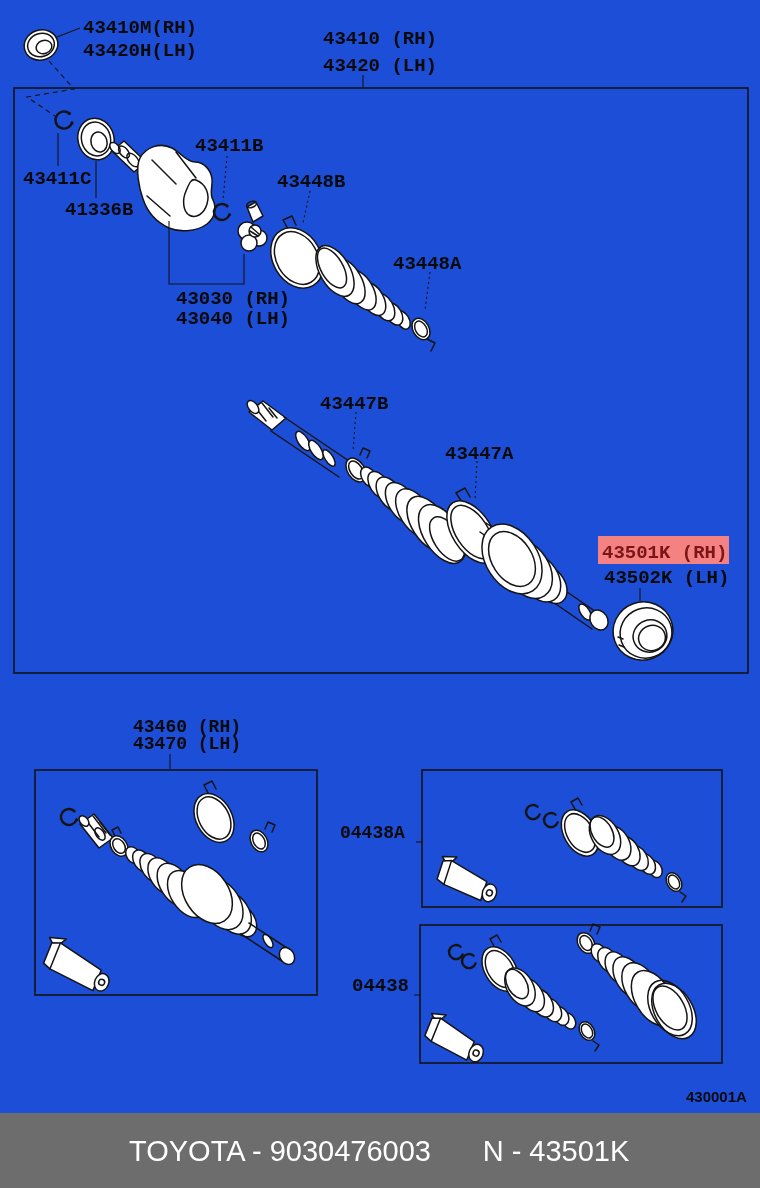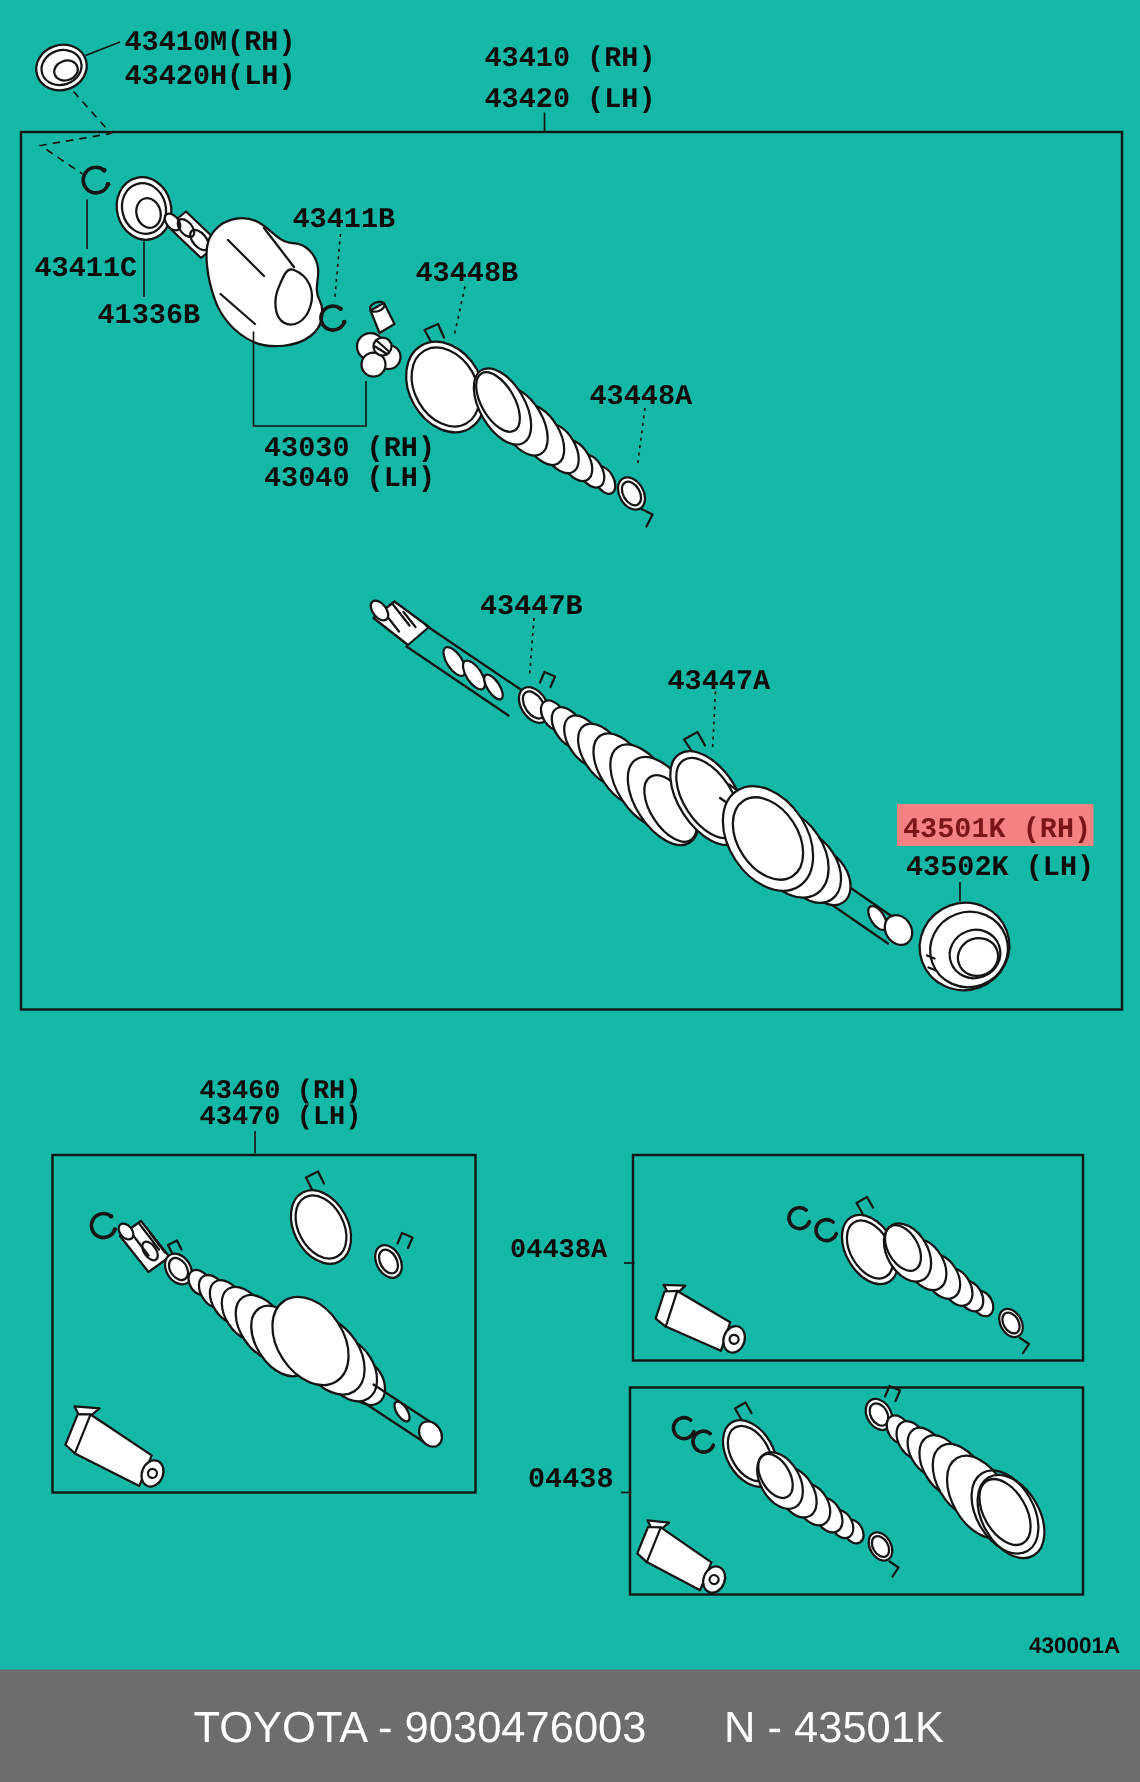--- a/index.html
+++ b/index.html
@@ -1,16 +1,16 @@
 <!DOCTYPE html>
 <html><head>
 <meta charset="utf-8">
 <style>
   html,body{margin:0;padding:0;background:#ffffff;}
-  .page{width:760px;height:1188px;position:relative;background:#14b8a6;overflow:hidden;}
+  .page{width:760px;height:1188px;position:relative;background:#1d4ed8;overflow:hidden;}
   svg{display:block;}
   .ln{fill:none;stroke:#141414;stroke-width:1.5;stroke-linecap:round;stroke-linejoin:round;}
   .fw{fill:#ffffff;stroke:#141414;stroke-width:1.5;stroke-linejoin:round;}
   .ldr{fill:none;stroke:#141414;stroke-width:1.1;}
   .dash{stroke-dasharray:5 4;}
   .dot{stroke-dasharray:2 3;}
   .clip{fill:none;stroke:#141414;stroke-width:2.4;stroke-linecap:round;}
   .box{fill:none;stroke:#141414;stroke-width:1.6;}
   .lbl{font-family:"Liberation Mono","DejaVu Sans Mono",monospace;font-weight:bold;font-size:19px;fill:#0a0a0a;}
   .lbl-sm{font-family:"Liberation Mono","DejaVu Sans Mono",monospace;font-weight:bold;font-size:18px;fill:#0a0a0a;}

